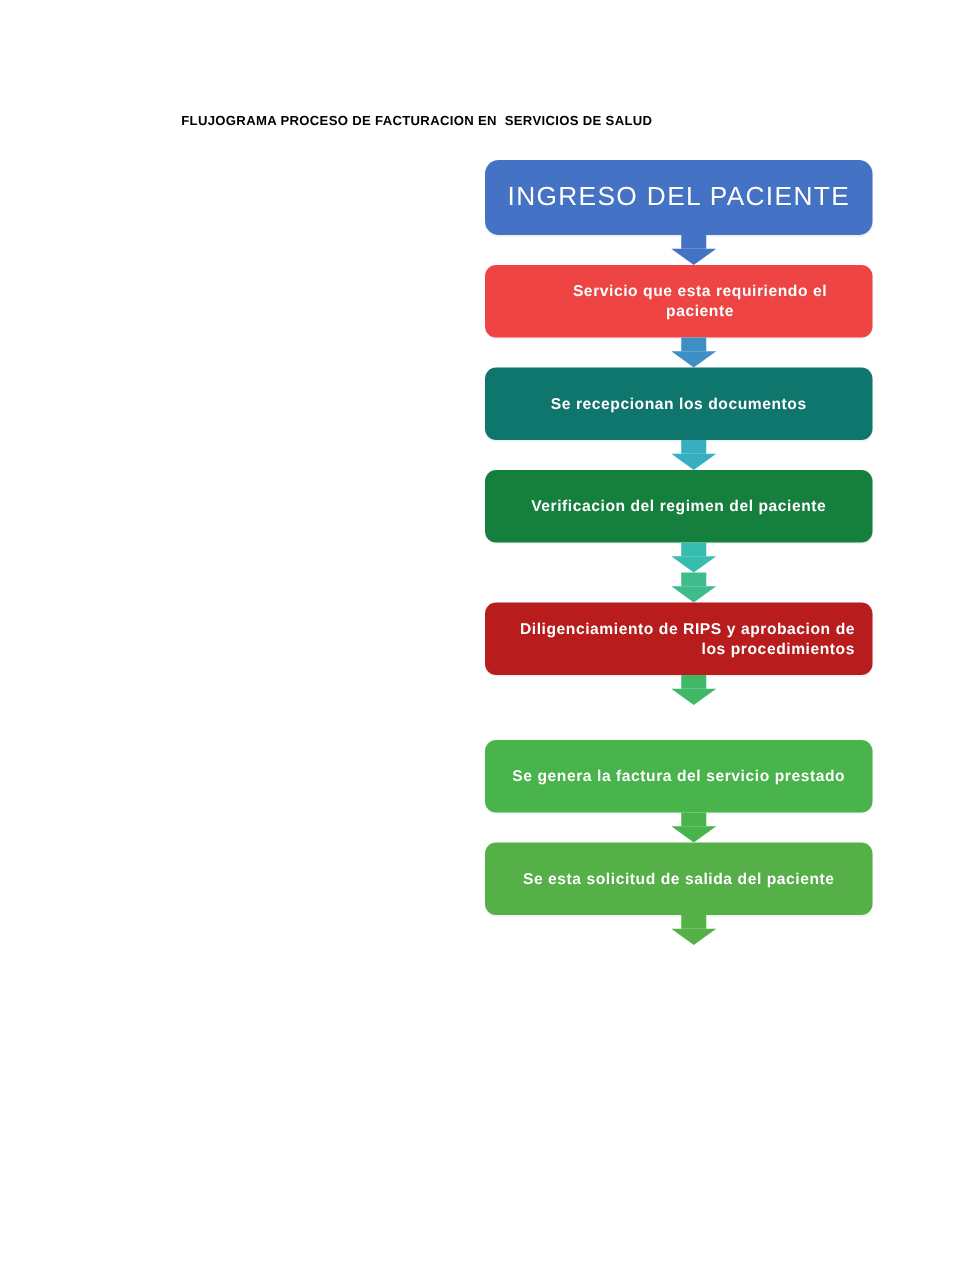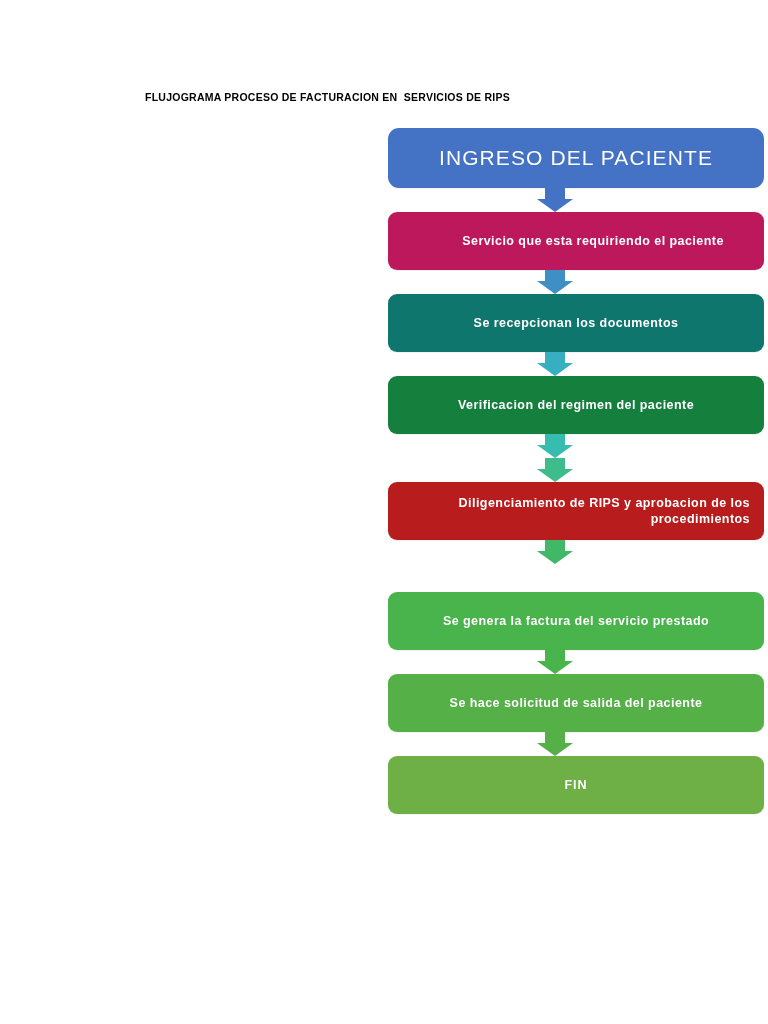--- a/index.html
+++ b/index.html
@@ -39,21 +39,21 @@
   
   .flow {
     position: absolute;
     left: 388px;
     top: 128px;
     width: 333px;
   }
 
   .node {
     position: relative;
-    width: 376px;
+    width: 310px;
     border-radius: 9px;
     box-sizing: border-box;
     display: flex;
     align-items: center;
     justify-content: center;
     text-align: center;
     color: #ffffff;
     padding: 4px 14px;
     box-shadow: 0 1px 1px rgba(0,0,0,0.06);
   }
@@ -128,35 +128,35 @@
     border-right: 18px solid transparent;
     border-top-style: solid;
     border-top-width: 13px;
   }
 </style>
 </head>
 <body>
 
 <div class="page">
 
-  <div class="doc-title">FLUJOGRAMA PROCESO DE FACTURACION EN  SERVICIOS DE RIPS</div>
+  <div class="doc-title">FLUJOGRAMA PROCESO DE FACTURACION EN  SERVICIOS DE SALUD</div>
 
   <div class="flow">
 
     <div class="node start" style="background: rgb(68, 114, 196);">
       <span class="node-label">INGRESO DEL PACIENTE</span>
     </div>
     <div class="arrow">
       <span class="glyph">
         <span class="stem" style="background: rgb(68, 114, 196);"></span>
         <span class="head" style="border-top-color: rgb(68, 114, 196);"></span>
       </span>
     </div>
 
-    <div class="node step" style="background: #be185d; padding-left: 48px;">
+    <div class="node step" style="background: #ef4444; padding-left: 48px;">
       <span class="node-label">Servicio que esta requiriendo el paciente</span>
     </div>
     <div class="arrow">
       <span class="glyph">
         <span class="stem" style="background: rgb(61, 143, 196);"></span>
         <span class="head" style="border-top-color: rgb(61, 143, 196);"></span>
       </span>
     </div>
 
     <div class="node step" style="background: #0f766e;">
@@ -200,27 +200,24 @@
       <span class="node-label">Se genera la factura del servicio prestado</span>
     </div>
     <div class="arrow">
       <span class="glyph">
         <span class="stem" style="background: rgb(72, 180, 75);"></span>
         <span class="head" style="border-top-color: rgb(72, 180, 75);"></span>
       </span>
     </div>
 
     <div class="node step" style="background: rgb(86, 176, 72);">
-      <span class="node-label">Se hace solicitud de salida del paciente</span>
+      <span class="node-label">Se esta solicitud de salida del paciente</span>
     </div>
     <div class="arrow">
       <span class="glyph">
         <span class="stem" style="background: rgb(86, 176, 72);"></span>
         <span class="head" style="border-top-color: rgb(86, 176, 72);"></span>
       </span>
     </div>
 
-    <div class="node end" style="background: rgb(110, 175, 70);">
-      <span class="node-label">FIN</span>
-    </div>
 
   </div>
 </div>
 
 </body></html>

